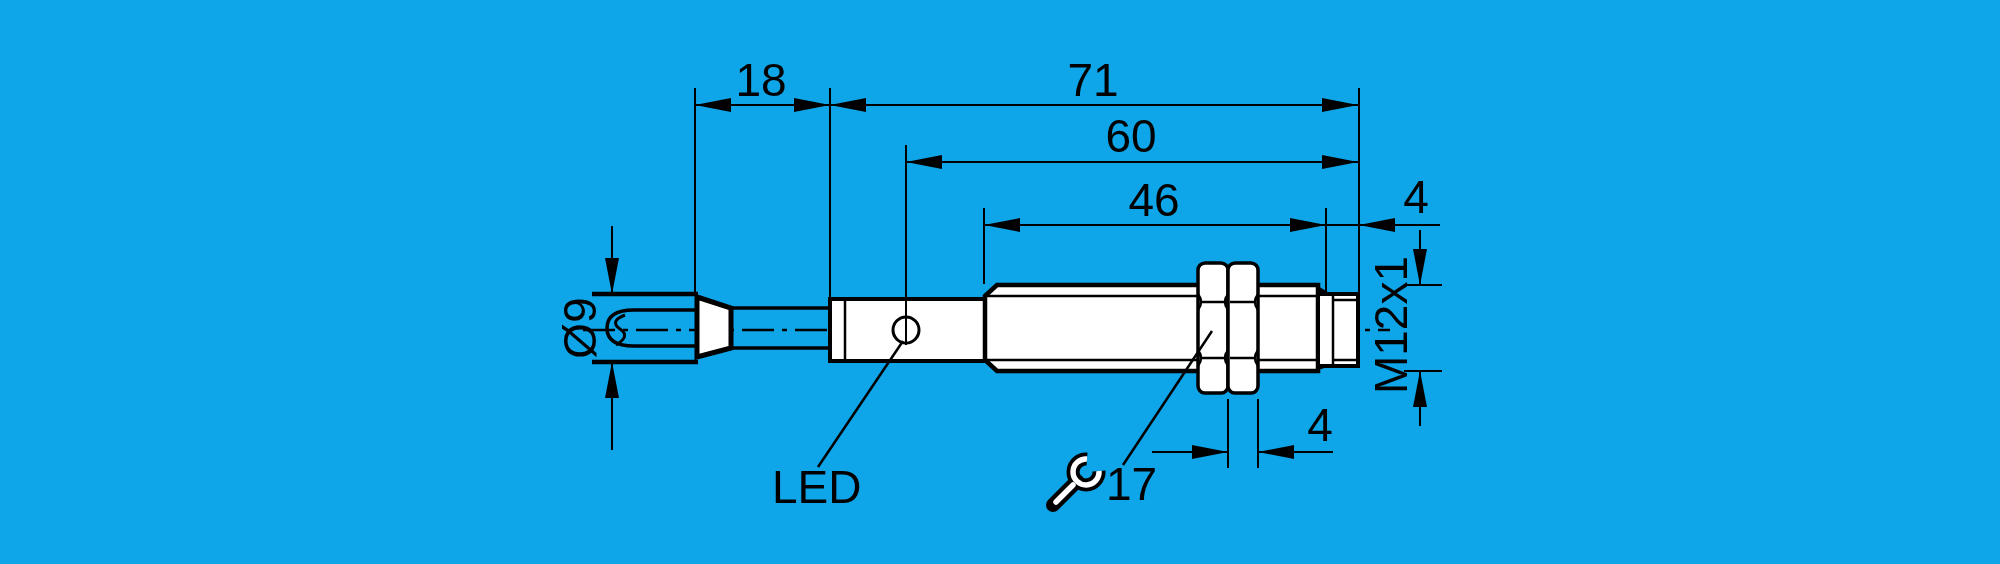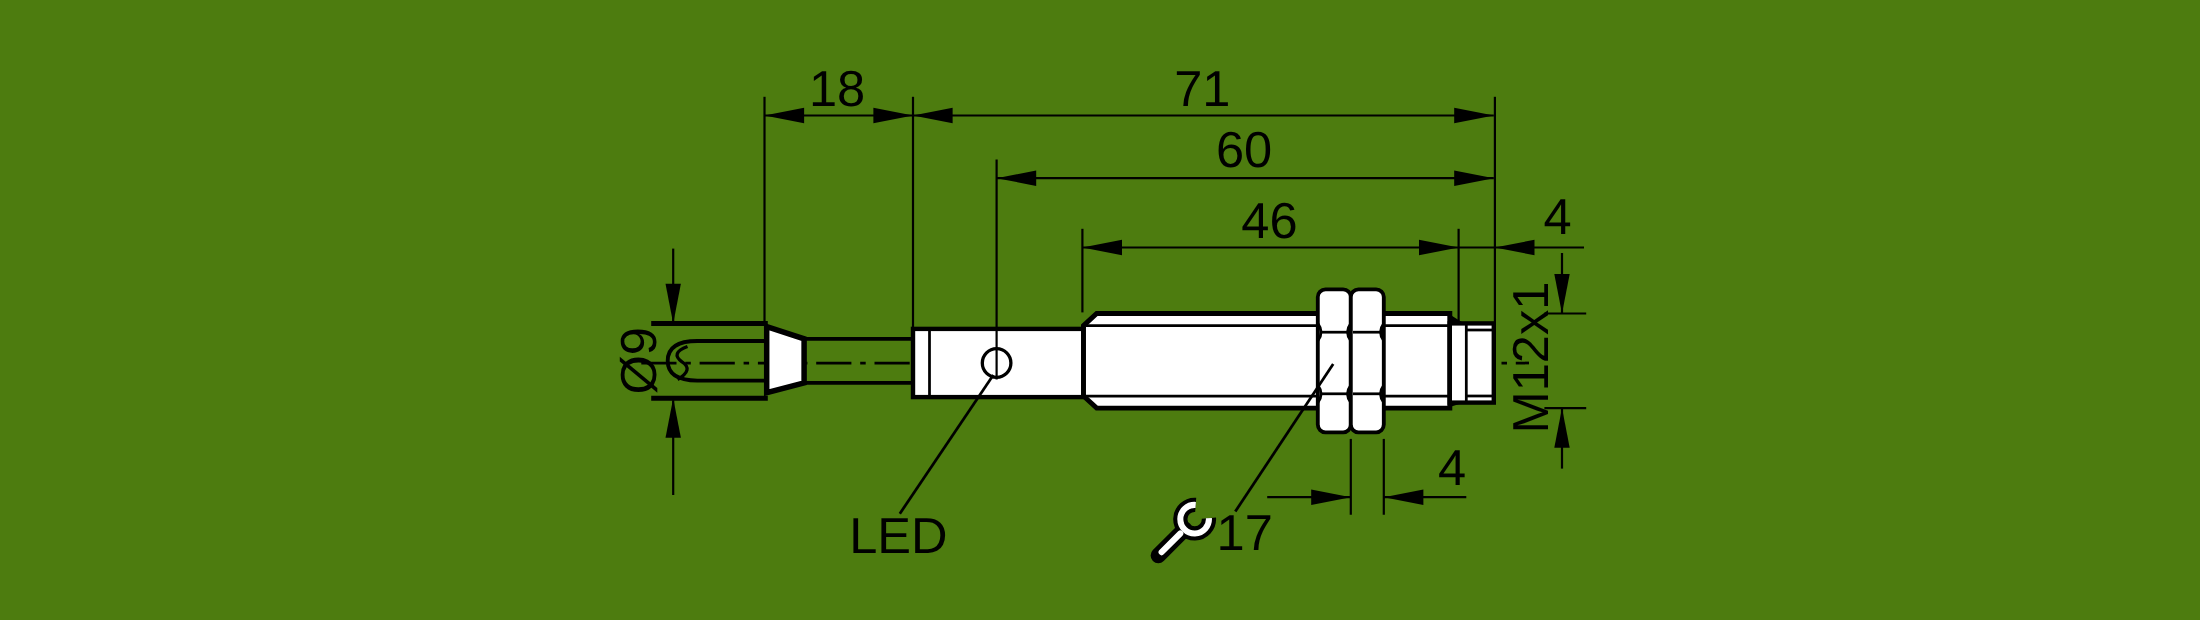--- a/index.html
+++ b/index.html
@@ -1,16 +1,16 @@
 <!DOCTYPE html>
 <html><head>
 <meta charset="utf-8">
 <style>
   html,body{margin:0;padding:0;background:#fff;}
-  .canvas{position:relative;width:2000px;height:564px;background:#4d7c0f;overflow:hidden;
+  .canvas{position:relative;width:2000px;height:564px;background:#0ea5e9;overflow:hidden;
           font-family:"Liberation Sans", sans-serif;}
   svg{position:absolute;left:0;top:0;}
   .outline{fill:#ffffff;stroke:#000000;}
   .thin{stroke:#000000;fill:none;}
   .arrow{fill:#000000;stroke:none;}
   text{fill:#000000;font-family:"Liberation Sans", sans-serif;font-size:46px;}
 </style>
 </head>
 <body>
 

